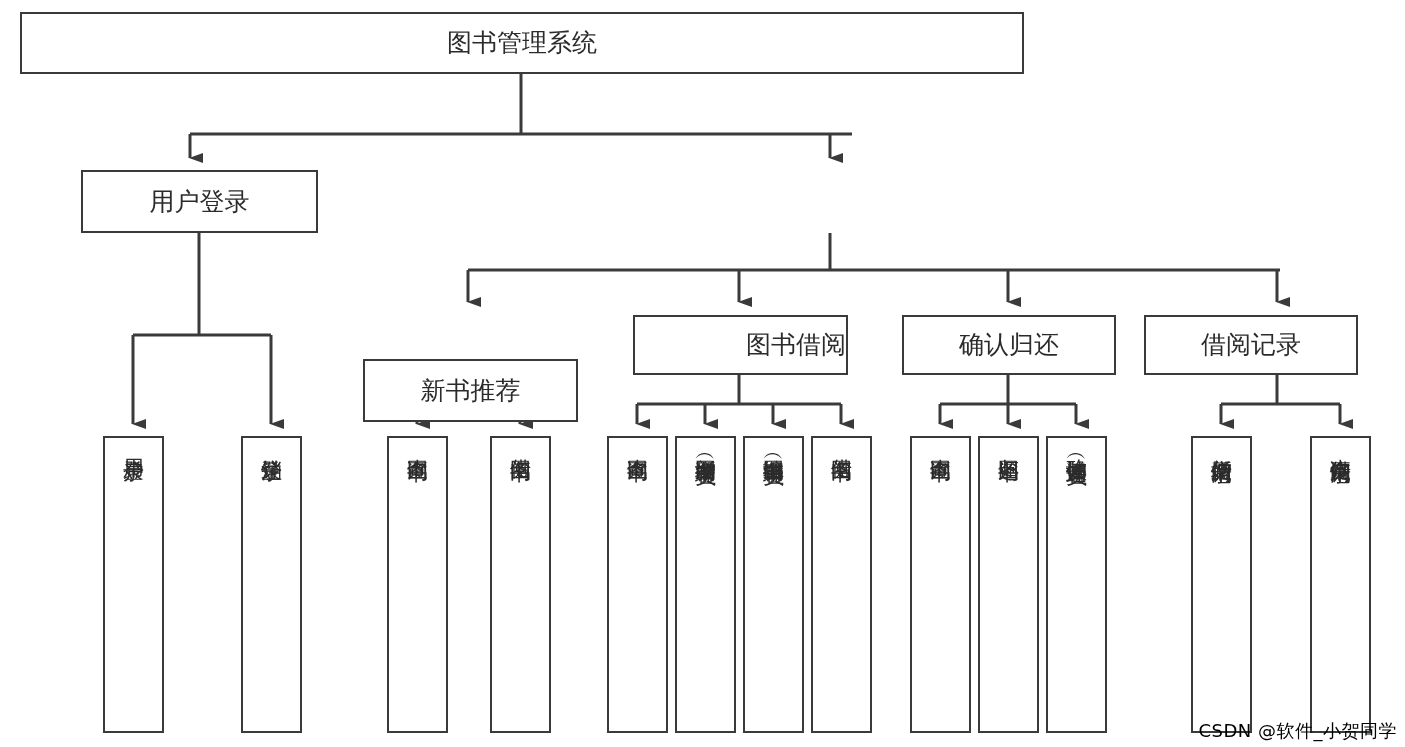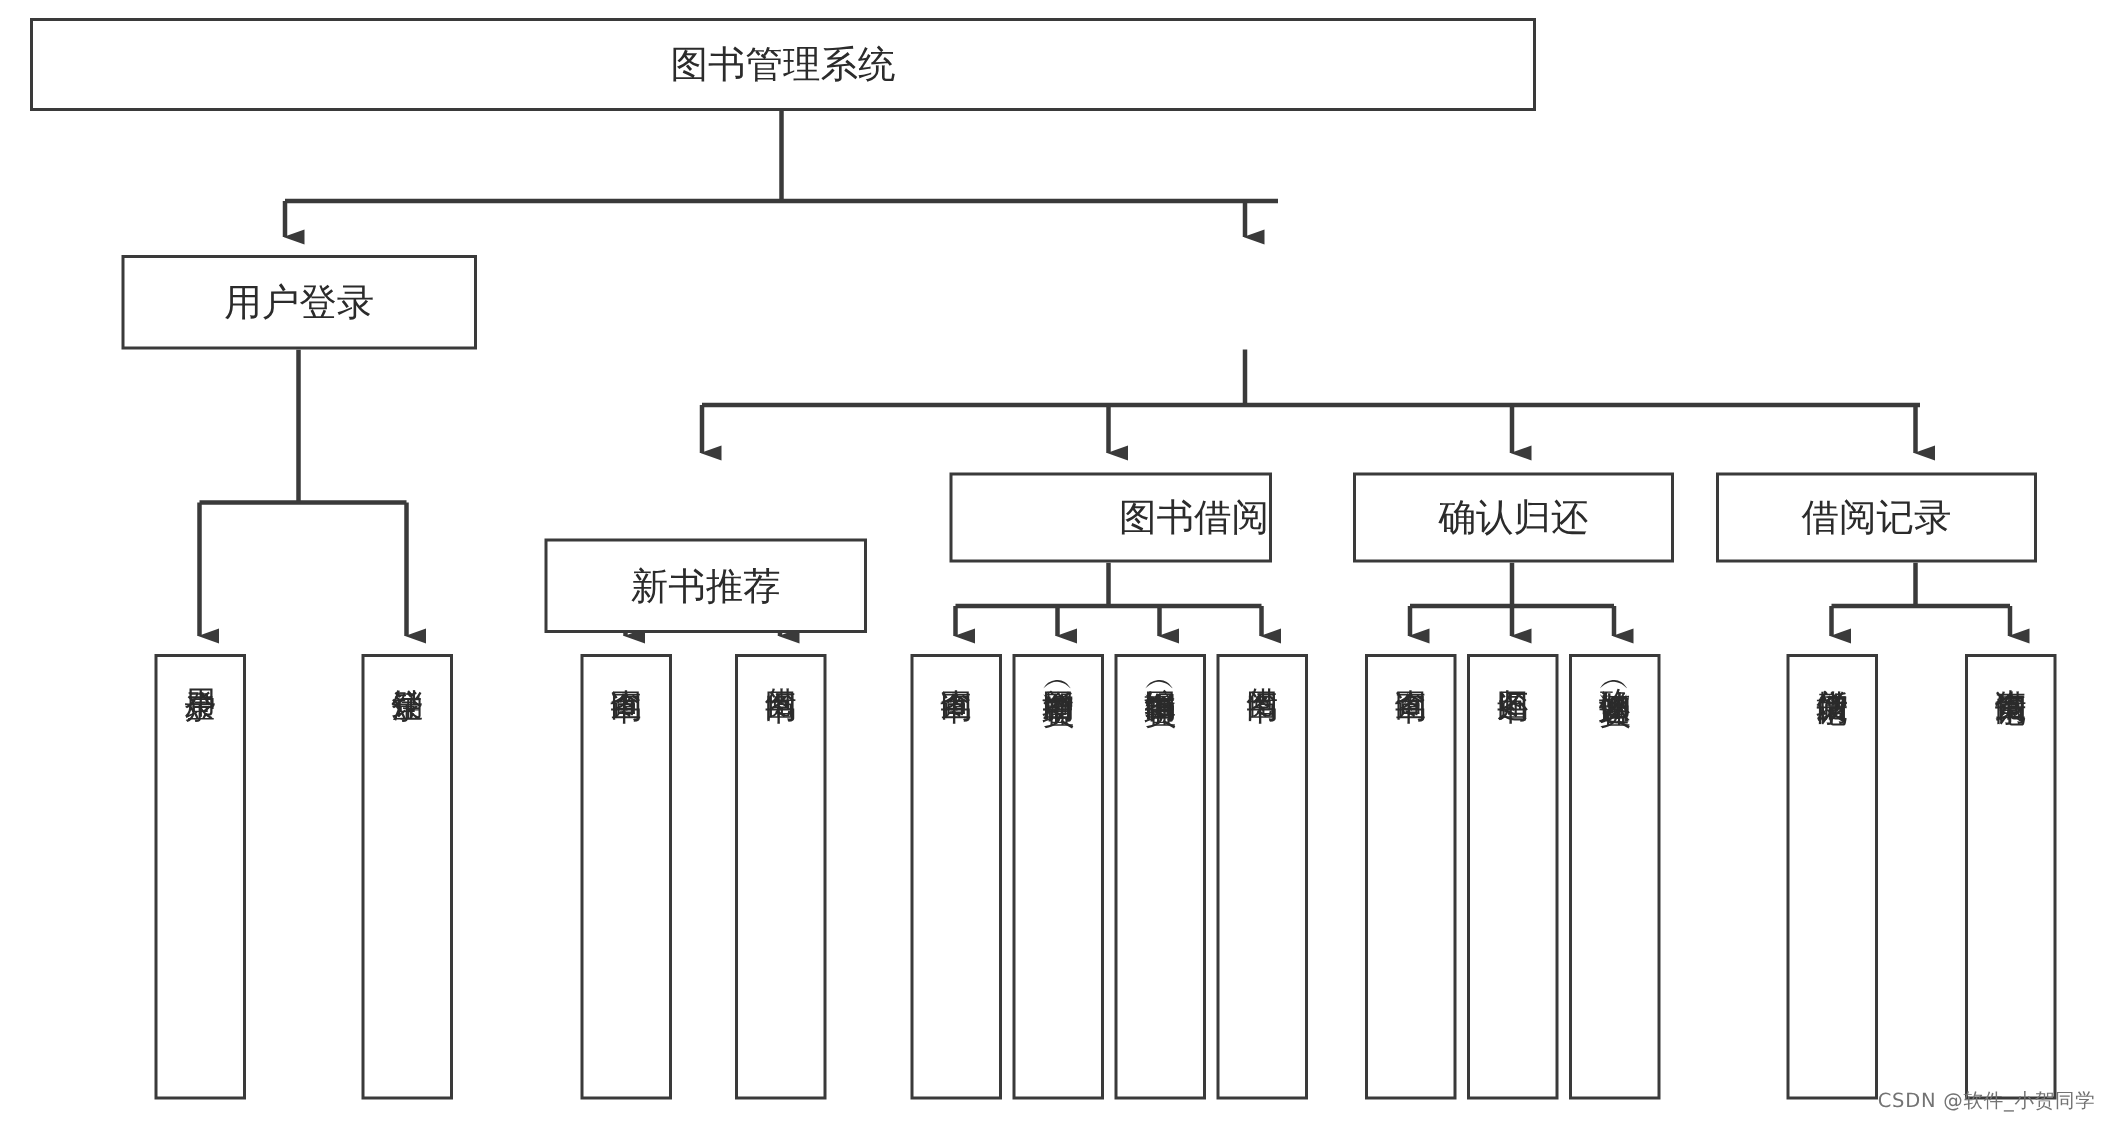--- a/index.html
+++ b/index.html
@@ -56,22 +56,22 @@
     font-size: 21px;
     writing-mode: vertical-rl;
     text-orientation: upright;
     letter-spacing: 1px;
     line-height: 1.05;
   }
   .watermark {
     position: absolute;
     right: 8px;
     bottom: 4px;
-    font-size: 13px;
-    color: #737373;
+    font-size: 18px;
+    color: #000000;
     white-space: nowrap;
     letter-spacing: 0.5px;
   }
 </style>
 </head>
 <body>
 
 <div id="diagram-root">
 
   <svg id="connectors" viewBox="0 0 1405 747" xmlns="http://www.w3.org/2000/svg">

